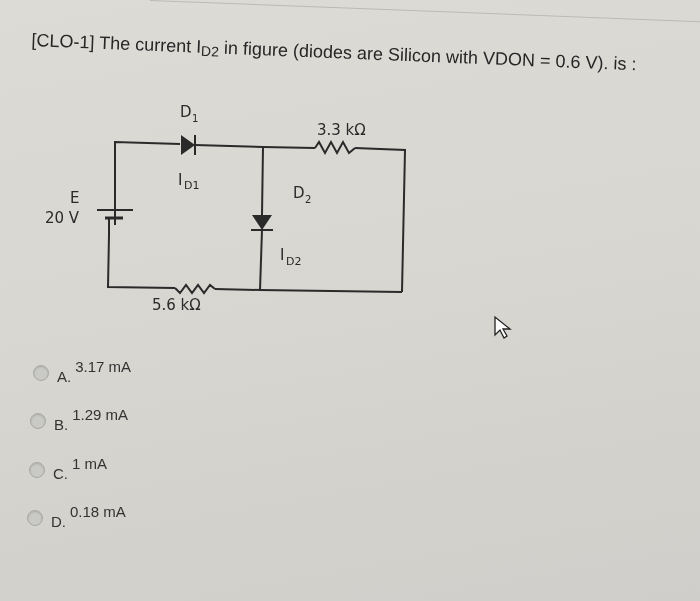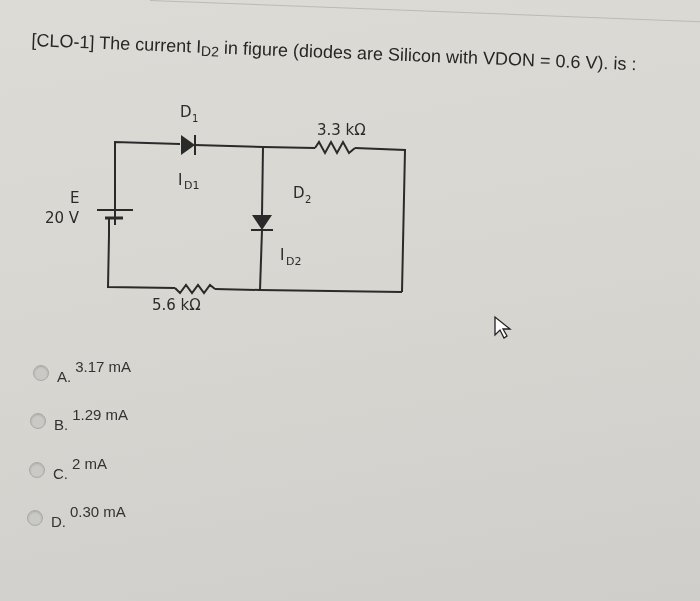--- a/index.html
+++ b/index.html
@@ -87,23 +87,23 @@
   <span class="opt-text">3.17 mA</span>
 </div>
 <div class="option" style="left:30px; top:412px;">
   <span class="radio"></span>
   <span class="opt-letter">B.</span>
   <span class="opt-text">1.29 mA</span>
 </div>
 <div class="option" style="left:29px; top:461px;">
   <span class="radio"></span>
   <span class="opt-letter">C.</span>
-  <span class="opt-text">2 mA</span>
+  <span class="opt-text">1 mA</span>
 </div>
 <div class="option" style="left:27px; top:509px;">
   <span class="radio"></span>
   <span class="opt-letter">D.</span>
-  <span class="opt-text">0.30 mA</span>
+  <span class="opt-text">0.18 mA</span>
 </div>
 
 <svg class="cursor" width="20" height="26" viewBox="0 0 20 26">
   <polygon points="2,2 2,20 7,15 11,23 14,21 10,14 17,14" fill="#ffffff" stroke="#222" stroke-width="1.3"></polygon>
 </svg>
 
 </body></html>

